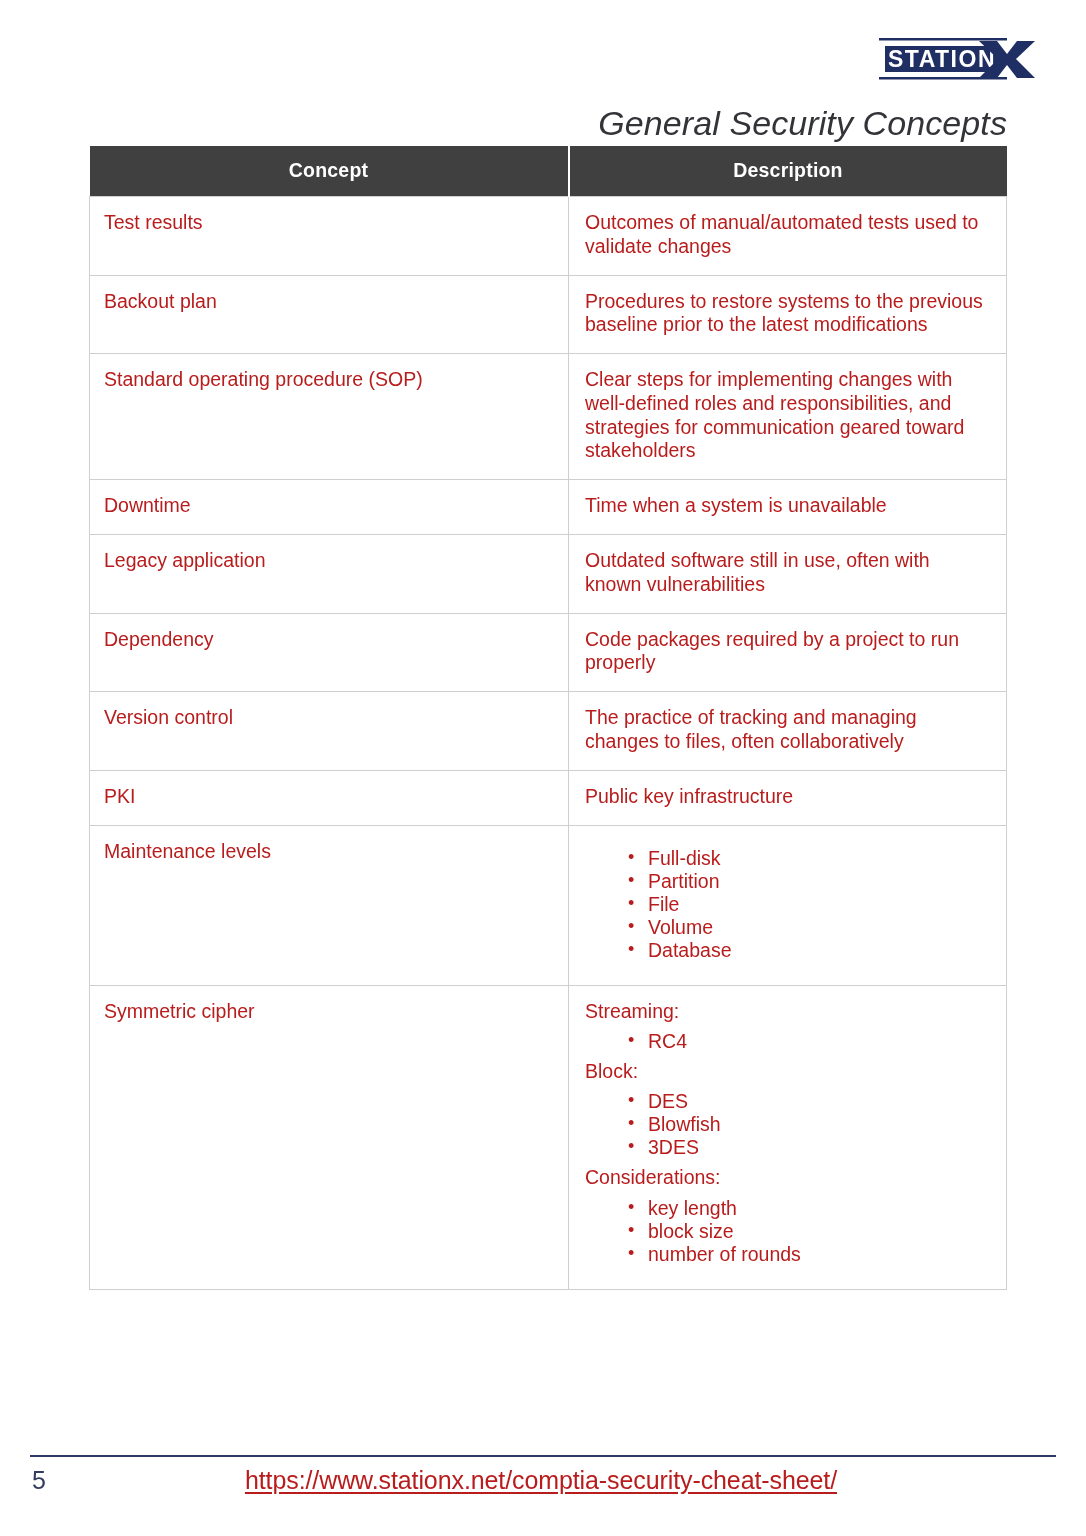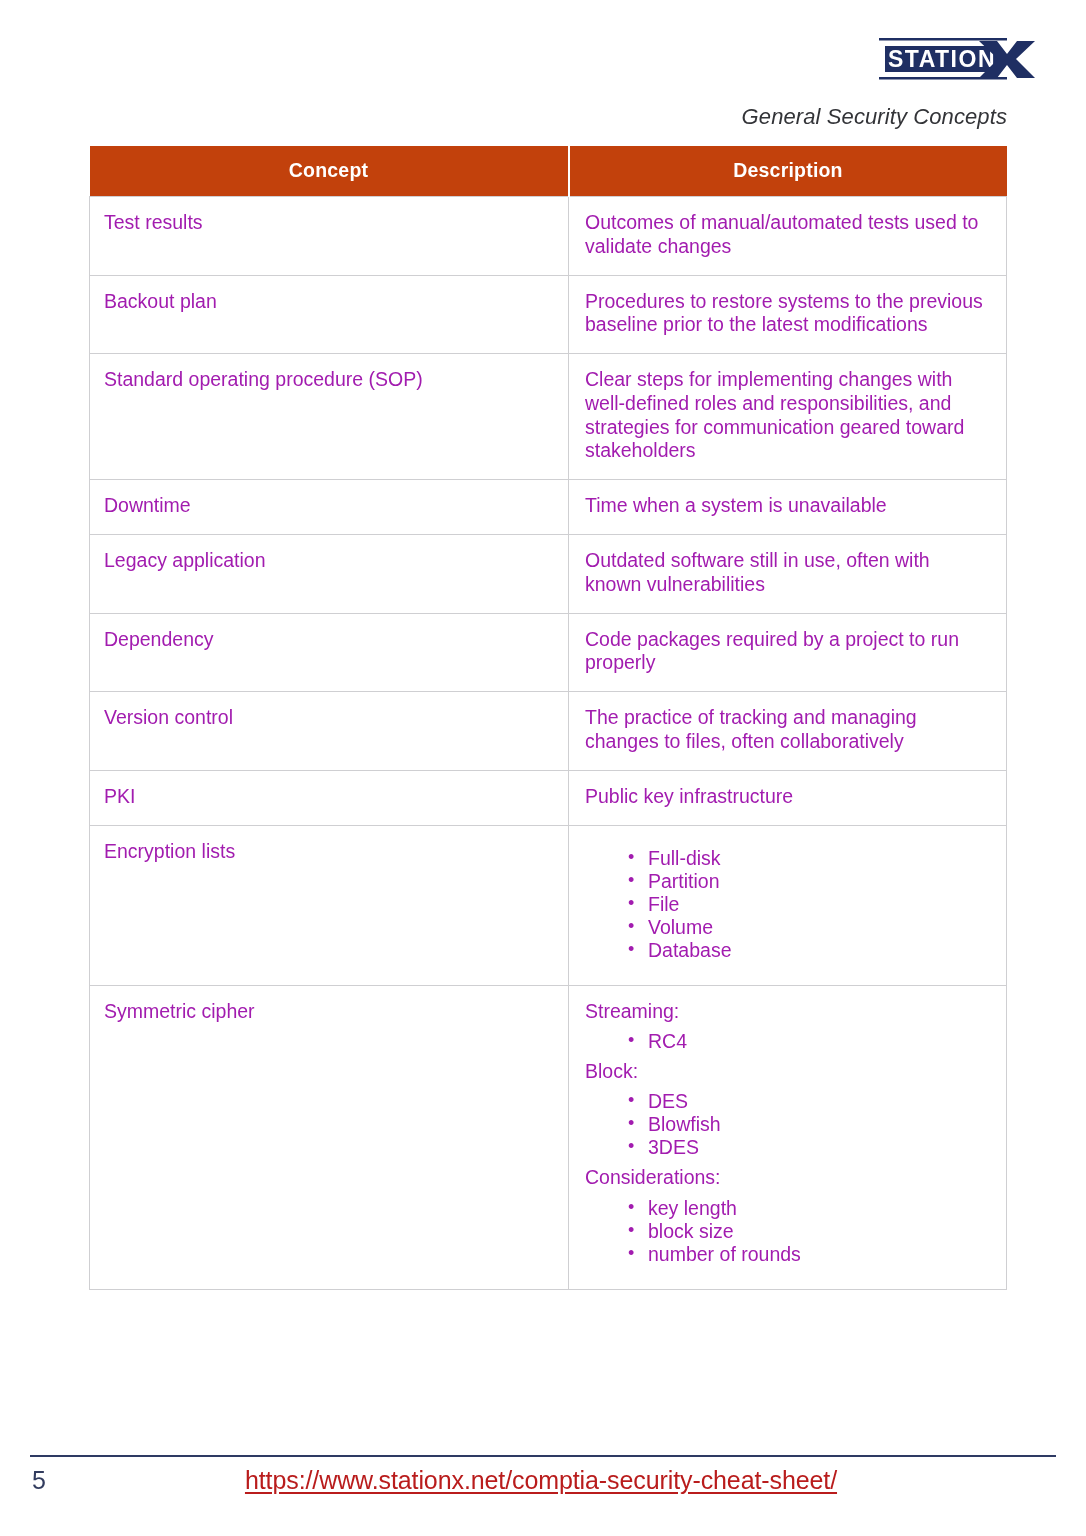--- a/index.html
+++ b/index.html
@@ -27,58 +27,58 @@
   .logo svg { display: block; }
 
   
   .page-heading {
     position: absolute;
     top: 104px;
     left: 0;
     width: 1007px;
     text-align: right;
     font-style: italic;
-    font-size: 22px;
+    font-size: 34px;
     letter-spacing: 0.1px;
     color: #333438;
   }
 
   
   .cheat-table {
     position: absolute;
     top: 146px;
     left: 89px;
     width: 917px;
     border-collapse: collapse;
     table-layout: fixed;
   }
   .cheat-table col.c1 { width: 479px; }
   .cheat-table col.c2 { width: 438px; }
 
   .cheat-table thead th {
-    background: #c2410c;
+    background: #404040;
     color: #ffffff;
     font-size: 19.5px;
     font-weight: bold;
     text-align: center;
     padding: 13px 6px 14px 6px;
     border: none;
     letter-spacing: 0.2px;
   }
   .cheat-table thead th.th-concept {
     border-right: 2px solid #ffffff;
   }
 
   .cheat-table tbody td {
     border: 1px solid #cfcfd2;
     vertical-align: top;
     padding: 14px 16px 16px 14px;
     font-size: 19.5px;
     line-height: 1.22;
-    color: #a21caf;
+    color: #b91c1c;
   }
   .cheat-table tbody td.col-concept {
     padding-left: 14px;
   }
   .cheat-table tbody td.col-desc {
     padding-left: 16px;
   }
 
   .bullets {
     margin: 7px;
@@ -196,21 +196,21 @@
     </tr>
     <tr>
       <td class="col-concept">Version control</td>
       <td class="col-desc">The practice of tracking and managing changes to files, often collaboratively</td>
     </tr>
     <tr>
       <td class="col-concept">PKI</td>
       <td class="col-desc">Public key infrastructure</td>
     </tr>
     <tr>
-      <td class="col-concept">Encryption lists</td>
+      <td class="col-concept">Maintenance levels</td>
       <td class="col-desc">
         <ul class="bullets">
             <li>Full-disk</li>
             <li>Partition</li>
             <li>File</li>
             <li>Volume</li>
             <li>Database</li>
           </ul>
       </td>
     </tr>

